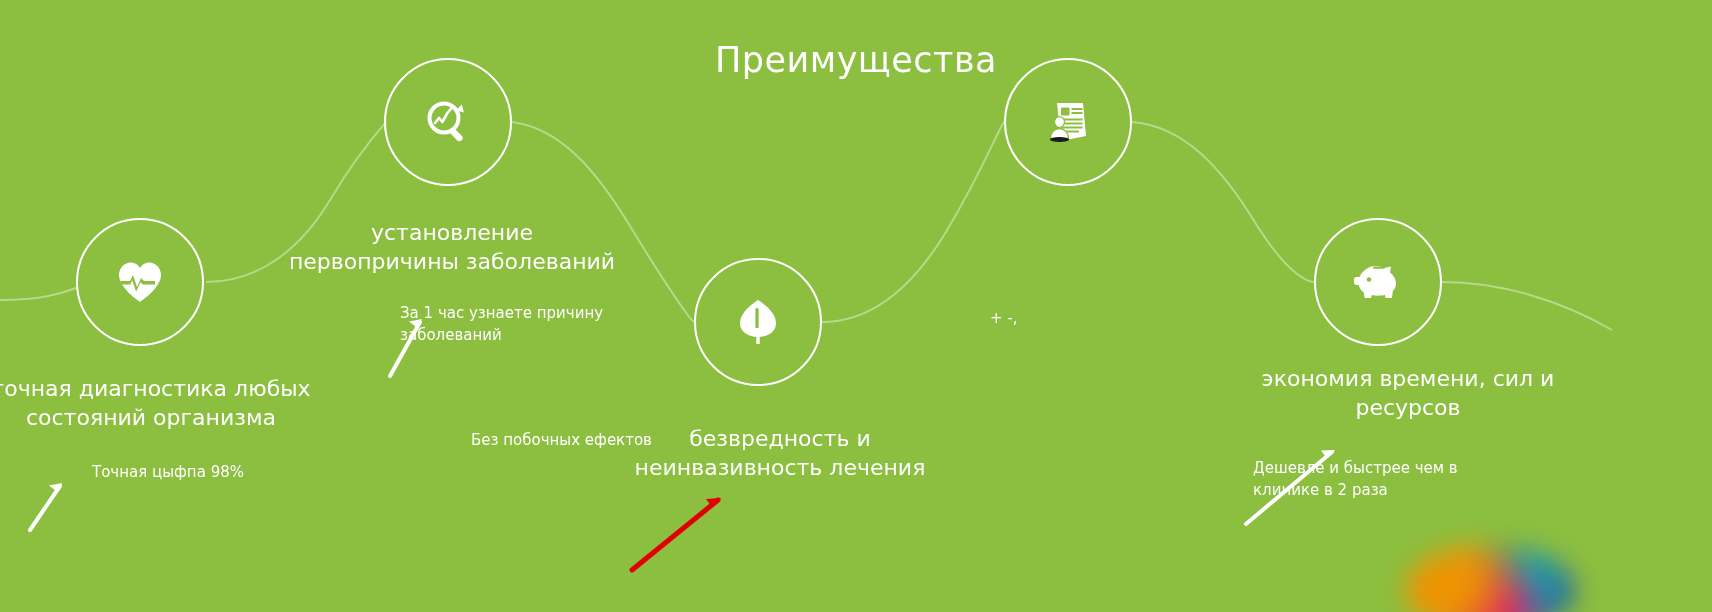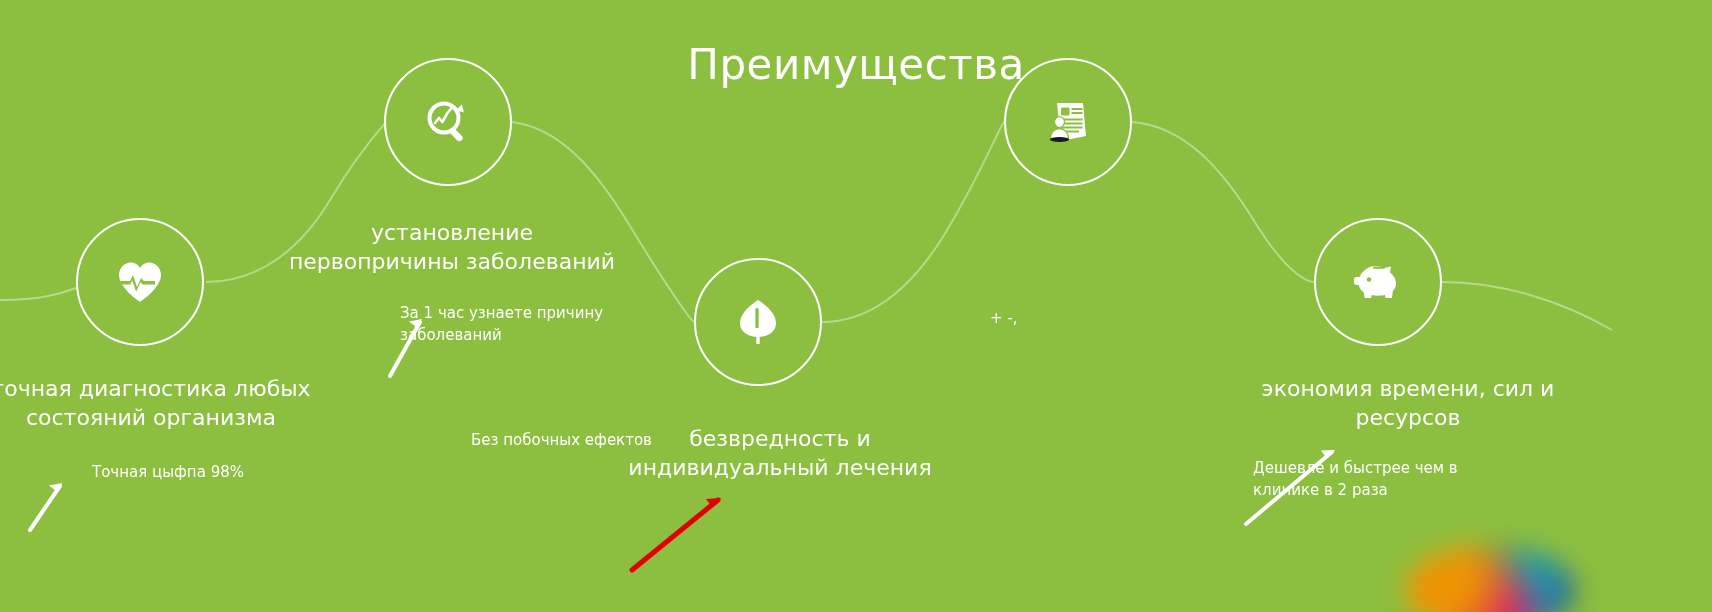--- a/index.html
+++ b/index.html
@@ -22,32 +22,32 @@
 
   .n1{left:76px;  top:218px; width:128px;height:128px;}
   .n2{left:384px; top:58px;  width:128px;height:128px;}
   .n3{left:694px; top:258px; width:128px;height:128px;}
   .n4{left:1004px;top:58px;  width:128px;height:128px;}
   .n5{left:1314px;top:218px; width:128px;height:128px;}
 
   
   .headline{
     position:absolute;left:0;top:40px;width:1712px;text-align:center;
-    color:#ffffff;font-size:42px;font-weight:400;letter-spacing:.5px;
+    color:#ffffff;font-size:35px;font-weight:400;letter-spacing:.5px;
     font-family:"DejaVu Sans","Liberation Sans",sans-serif;
   }
 
   
   .cap{position:absolute;color:#ffffff;font-size:22px;line-height:1.33;
        text-align:center;font-weight:400;}
   .cap1{left:-14px;  top:374px; width:330px;}
   .cap2{left:287px;  top:218px; width:330px;}
   .cap3{left:610px;  top:424px; width:340px;}
   .cap4{left:1000px; top:212px; width:340px;}
-  .cap5{left:1258px; top:374px; width:300px;}
+  .cap5{left:1258px; top:364px; width:300px;}
 
   
   .anno{position:absolute;color:#ffffff;font-size:15px;line-height:1.45;font-weight:400;}
   .a1{left:60px;  top:462px; width:210px;margin-left:32px;}
   .a2{left:400px; top:303px; width:220px;}
   .a3{left:471px; top:430px; width:200px;}
   .a4{left:990px; top:308px; width:120px;}
   .a5{left:1253px;top:458px; width:230px;}
 
   .blob{position:absolute;left:1405px;top:545px;width:170px;height:90px;
@@ -133,21 +133,21 @@
       <svg width="50" height="42" viewBox="0 0 50 42">
         <path fill="#ffffff" d="M16,6.5 C20,4.5 27,4.5 31,7 l7,-1.5 l-1,6 C40.5,14 43,18 43,22.5 c0,3 -1.2,5.6 -3.2,7.6 L39,37 h-6.5 l-0.6,-3.2 C30,34.4 27.6,34.7 25,34.7 c-2.2,0 -4.3,-0.2 -6.2,-0.7 L18,37 H11.6 l-0.8,-5.6 C8.2,29.6 6.4,27 5.8,24 H3.2 C2,24 1,23 1,21.8 v-3.6 C1,17 2,16 3.2,16 h3.3 C8,12 11.6,8.6 16,6.5 Z"></path>
         <circle cx="16" cy="18.5" r="2.3" fill="#8cbe3f"></circle>
         <rect x="20" y="5.4" width="12" height="2.4" rx="1.2" fill="#8cbe3f"></rect>
       </svg>
     </span>
   </div>
 
   <div class="cap cap1">точная диагностика любых состояний организма</div>
   <div class="cap cap2">установление первопричины заболеваний</div>
-  <div class="cap cap3">безвредность и индивидуальный лечения</div>
+  <div class="cap cap3">безвредность и неинвазивность лечения</div>
   <div class="cap cap5">экономия времени, сил и ресурсов</div>
 
   <div class="anno a1">Точная цыфпа 98%</div>
   <div class="anno a2">За 1 час узнаете причину заболеваний</div>
   <div class="anno a3">Без побочных ефектов</div>
   <div class="anno a4">+ -,</div>
   <div class="anno a5">Дешевле и быстрее чем в клинике в 2 раза</div>
 
   <svg class="curves" viewBox="0 0 1712 612">
     <g stroke="#ffffff" stroke-width="4" stroke-linecap="round" fill="none">

